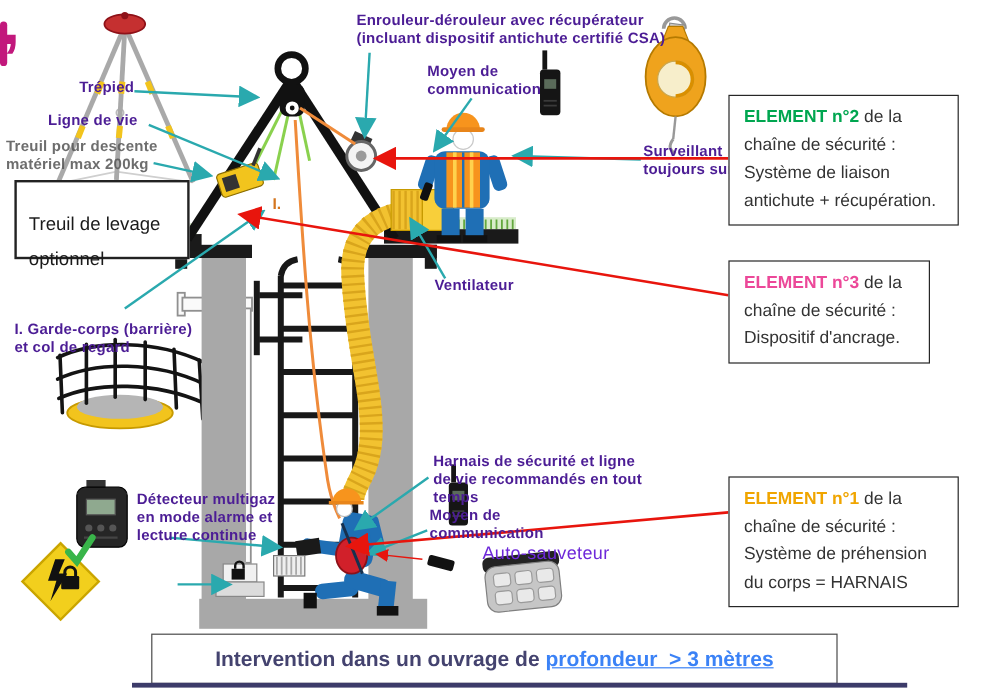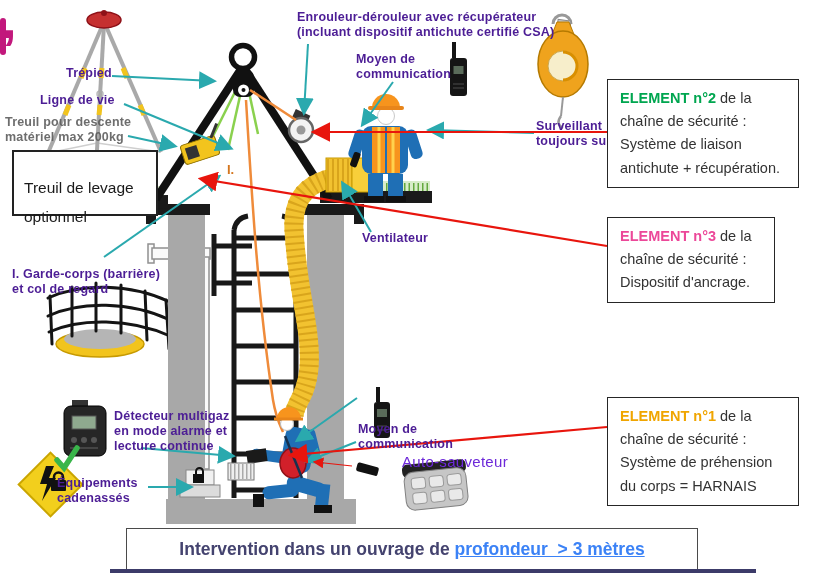--- a/index.html
+++ b/index.html
@@ -300,28 +300,29 @@
   <div class="lbl" style="left:297px;top:10px;">Enrouleur-dérouleur avec récupérateur
 (incluant dispositif antichute certifié CSA)</div>
   <div class="lbl" style="left:356px;top:52px;">Moyen de
 communication</div>
   <div class="lbl" style="left:536px;top:119px;">Surveillant
 toujours sur place</div>
   <div class="lbl" style="left:362px;top:231px;">Ventilateur</div>
   <div class="lbl" style="left:12px;top:267px;">I. Garde-corps (barrière)
 et col de regard</div>
   <div class="marker-i" style="left:227px;top:162px;">I.</div>
+  <div class="lbl" style="left:361px;top:377px;">Harnais de sécurité et ligne
+de vie recommandés en tout
+temps</div>
   <div class="lbl" style="left:358px;top:422px;">Moyen de
 communication</div>
   <div class="lbl lbl-plain" style="left:402px;top:453px;">Auto-sauveteur</div>
   <div class="lbl" style="left:114px;top:409px;">Détecteur multigaz
 en mode alarme et
 lecture continue</div>
-  <div class="lbl" style="left:57px;top:476px;">Équipements
-cadenassés</div>
 
   <div class="whitebox" style="left:12px;top:150px;width:146px;height:66px;">Treuil  de levage
 optionnel</div>
 
   <div class="ebox" style="left:607px;top:79px;width:192px;">
     <span class="etitle t-green">ELEMENT n°2</span><span> de la</span>
     <div class="ebody">chaîne de sécurité :
 Système de liaison
 antichute + récupération.</div>
   </div>

